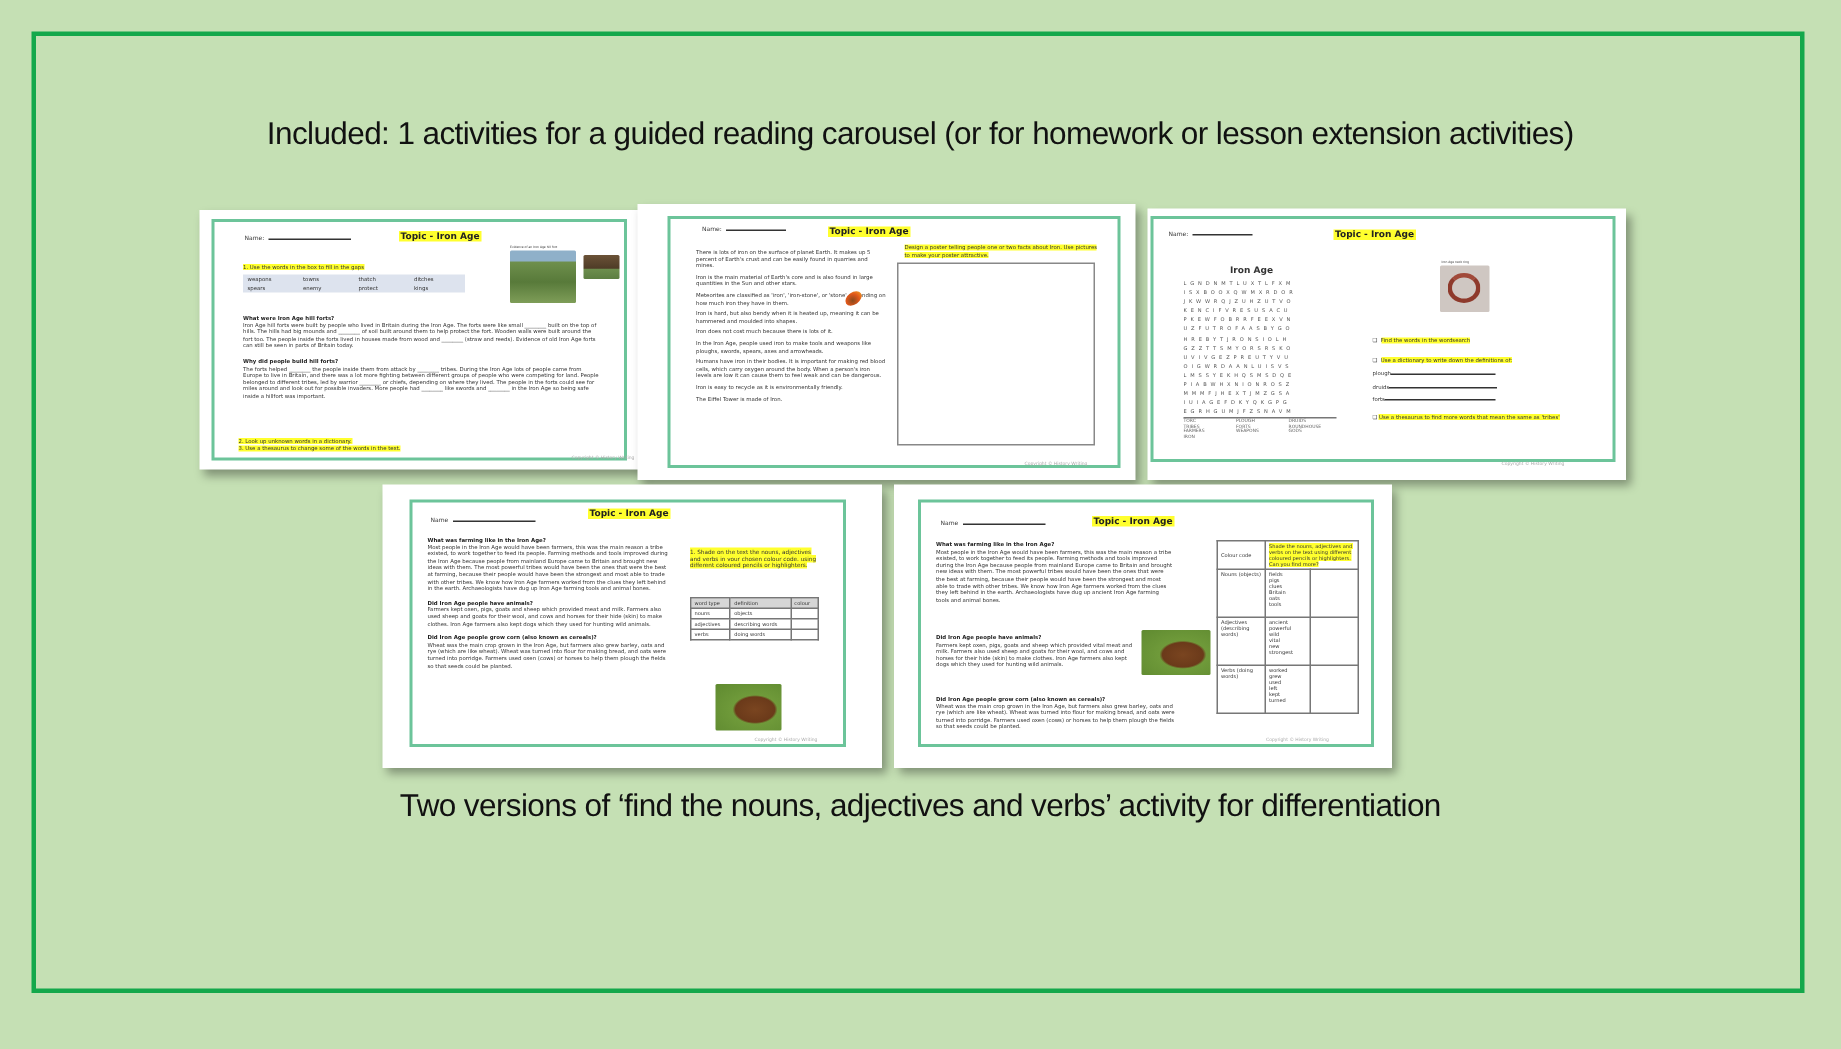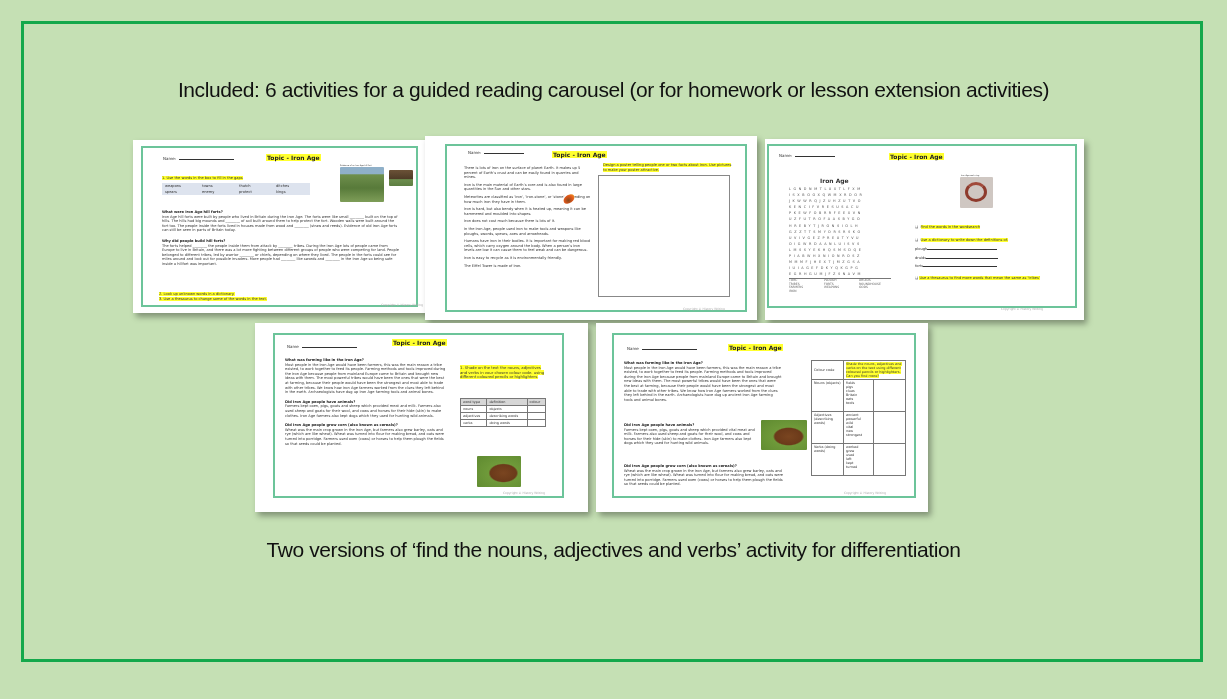--- a/index.html
+++ b/index.html
@@ -1,21 +1,21 @@
 <!DOCTYPE html>
 <html><head>
 <meta charset="utf-8">
 <style>
   * { box-sizing: border-box; margin: 0; padding: 0; }
   html, body { width: 1227px; height: 699px; overflow: hidden; }
   body { background: #c5e0b4; font-family: "Liberation Sans", sans-serif; position: relative; }
   .frame { position: absolute; left: 21px; top: 21px; width: 1182px; height: 641px; border: 3px solid #14a84b; }
   .caption { position: absolute; left: 0; width: 1227px; text-align: center; color: #111; font-family: "Liberation Sans Narrow", "Liberation Sans", sans-serif; letter-spacing: -0.4px; }
   .caption.top { top: 78px; font-size: 21px; }
-  .caption.bottom { top: 538px; font-size: 21px; }
+  .caption.bottom { top: 526px; font-size: 21px; }
   .sheet { position: absolute; background: #fff; box-shadow: 3px 4px 6px rgba(0,0,0,0.35); }
   .sheet .inner { position: absolute; left: 10px; top: 8px; right: 10px; bottom: 8px; border: 2px solid #6cc49a; }
   .tiny { font-family: "DejaVu Sans", sans-serif; font-size: 3.6px; line-height: 4.6px; color: #333; }
   .hl { background: #ffff2e; }
   .topic { position: absolute; font-family: "DejaVu Sans", sans-serif; font-size: 6px; font-weight: bold; color: #222; background: #ffff2e; padding: 0 1px; }
   .name { position: absolute; font-family: "DejaVu Sans", sans-serif; font-size: 4px; color: #333; }
   .name span.line { display: inline-block; width: 55px; border-bottom: 0.5px solid #333; margin-left: 2px; }
   .h { font-weight: bold; color: #222; margin-top: 3px; }
   .copy { position: absolute; font-size: 3px; color: #aaa; font-family: "DejaVu Sans", sans-serif; }
   table.words { border-collapse: collapse; background: #dde3ee; }
@@ -25,21 +25,21 @@
   table.grid tr.head td { background: #d6d6d6; }
   .img { position: absolute; border-radius: 1px; }
   .ws { position: absolute; font-family: "DejaVu Sans", sans-serif; font-size: 3.4px; color: #555; letter-spacing: 2.6px; line-height: 6.1px; }
   .box { position: absolute; border: 1px solid #888; background: #fff; }
 </style>
 </head>
 <body>
 
 <div class="frame"></div>
 
-<div class="caption top">Included: 6 activities for a guided reading carousel (or for homework or lesson extension activities)</div>
+<div class="caption top">Included: 1 activities for a guided reading carousel (or for homework or lesson extension activities)</div>
 
 <div class="sheet" style="left:133px; top:140px; width:295px; height:173px;">
   <div class="inner" style="left:8px; top:6px; right:10px; bottom:6px;"></div>
   <div class="name" style="left:30px; top:16px;"><span>Name</span>: <span class="line"></span></div>
   <div class="topic" style="left:133px; top:14px;">Topic - Iron Age</div>
   <div class="tiny" style="position:absolute; left:29px; top:36px;"><span class="hl">1. Use the words in the box to fill in the gaps</span></div>
   <table class="words" style="position:absolute; left:29px; top:43px;">
     <tbody>
         <tr>
           <td>weapons</td>

